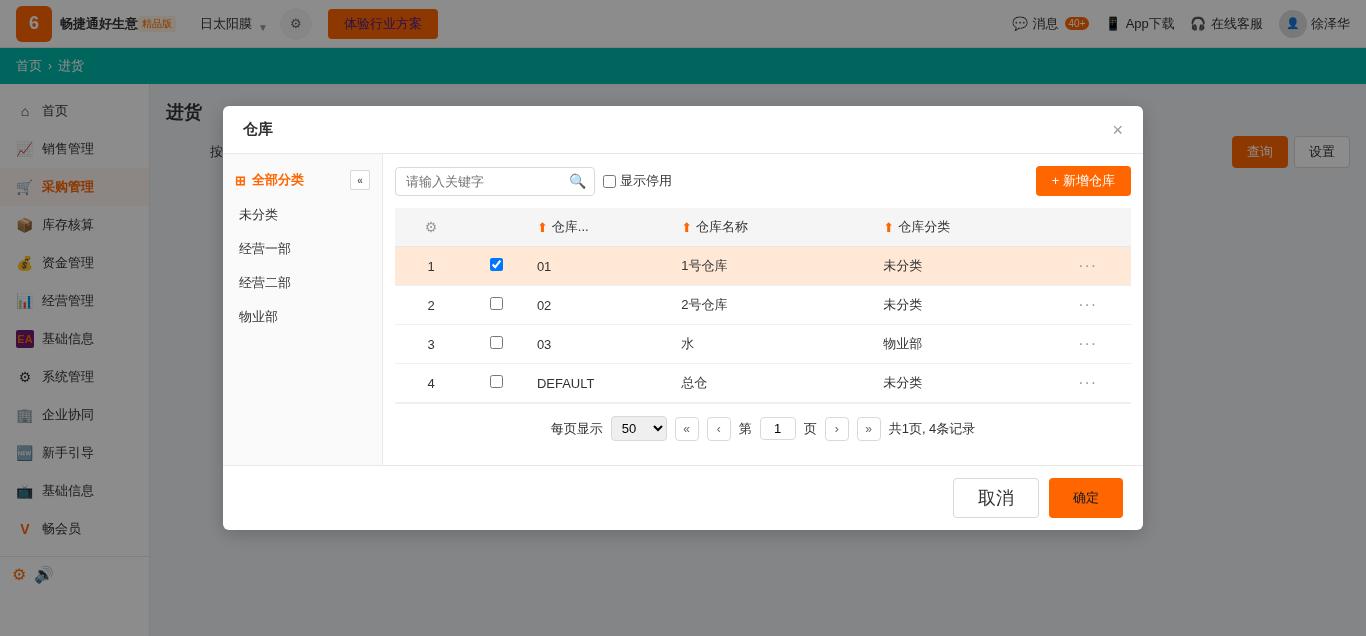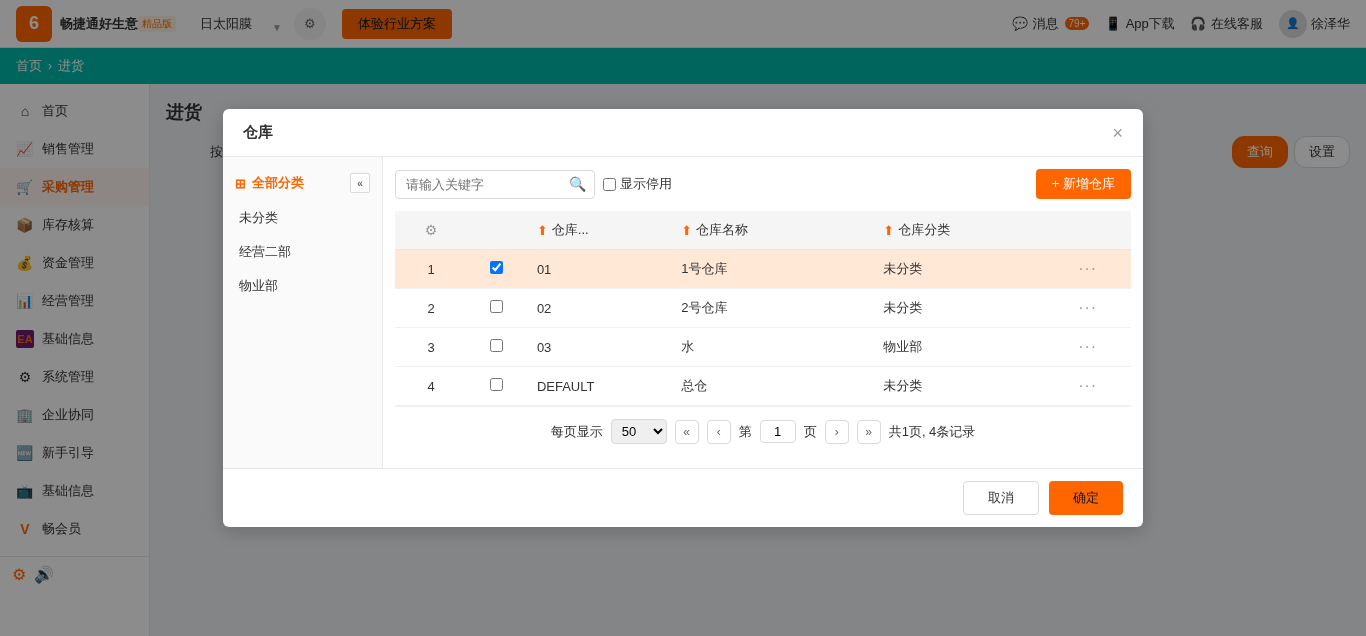--- a/index.html
+++ b/index.html
@@ -18,32 +18,32 @@
     }
     .topbar-logo {
       width: 36px; height: 36px;
       background: #f60;
       border-radius: 6px;
       display: flex; align-items: center; justify-content: center;
       color: #fff; font-weight: bold; font-size: 18px;
       margin-right: 8px;
     }
     .topbar-store {
-      display: flex; align-items: flex-end; gap: 20px;
+      display: flex; align-items: flex-end; gap: 6px;
       font-size: 13px; color: #333; cursor: pointer;
     }
     .topbar-store .arrow { color: #999; font-size: 10px; }
     .topbar-gear {
       width: 32px; height: 32px; border-radius: 50%;
       background: #f5f5f5; display: flex; align-items: center; justify-content: center;
       margin-left: 12px; cursor: pointer; color: #666;
     }
     .topbar-trial {
       margin-left: 16px;
-      background: #f60; color: #0f172a;
+      background: #f60; color: #4c1d95;
       border: none; border-radius: 4px;
       padding: 6px 16px; font-size: 13px; cursor: pointer;
     }
     .topbar-right {
       margin-left: auto; display: flex; align-items: center; gap: 16px;
     }
     .topbar-right-item { display: flex; align-items: center; gap: 4px; color: #333; font-size: 13px; cursor: pointer; }
     .badge {
       background: #f60; color: #fff; border-radius: 10px;
       font-size: 10px; padding: 1px 4px; margin-left: 2px;
@@ -70,21 +70,21 @@
       color: #333; font-size: 13px;
     }
     .sidebar-item.active { background: #fff5f0; color: #f60; font-weight: bold; }
     .sidebar-icon { width: 18px; height: 18px; display: flex; align-items: center; justify-content: center; font-size: 14px; }
 
     
     .main { flex: 1; padding: 16px; overflow: auto; position: relative; }
     .page-title { font-size: 18px; font-weight: bold; color: #333; margin-bottom: 12px; }
     .toolbar { display: flex; align-items: center; gap: 8px; margin-bottom: 12px; flex-wrap: wrap; }
     .toolbar-label { font-size: 13px; color: #333; margin-left: 44px; }
-    .btn { padding: 6px 14px; border-radius: 12px; border: 1px solid #d9d9d9; background: #fff; cursor: pointer; font-size: 13px; color: #333; }
+    .btn { padding: 6px 14px; border-radius: 4px; border: 1px solid #d9d9d9; background: #fff; cursor: pointer; font-size: 13px; color: #333; }
     .btn-primary { background: #f60; color: #fff; border-color: #f60; }
     .btn-default { background: #fff; color: #333; border: 1px solid #d9d9d9; }
     .btn-icon { display: flex; align-items: center; gap: 4px; }
 
     
     .overlay {
       position: fixed; top: 0; left: 0; right: 0; bottom: 0;
       background: rgba(0,0,0,0.45); z-index: 100;
       display: flex; align-items: center; justify-content: center;
     }
@@ -198,21 +198,21 @@
     }
 
     
     .dialog-footer {
       padding: 12px 20px;
       border-top: 1px solid #e8e8e8;
       display: flex; justify-content: flex-end; gap: 10px;
     }
     .footer-cancel {
       padding: 7px 24px; border: 1px solid #d9d9d9; border-radius: 4px;
-      background: #fff; cursor: pointer; font-size: 13px; color: #333;
+      background: #fff; cursor: pointer; font-size: 18px; color: #333;
     }
     .footer-confirm {
       padding: 7px 24px; border: none; border-radius: 4px;
       background: #f60; color: #0f172a; cursor: pointer; font-size: 13px;
     }
 
     .teal-bar { height: 36px; background: #00b8a9; display: flex; align-items: center; padding: 0 16px; }
 
     .col-sort { display: flex; align-items: center; gap: 4px; cursor: pointer; }
   </style>
@@ -232,21 +232,21 @@
     <span class="arrow">▼</span>
   </div>
   <div class="topbar-gear">
     <span>⚙</span>
   </div>
   <button class="topbar-trial">体验行业方案</button>
   <div class="topbar-right">
     <div class="topbar-right-item">
       <span>💬</span>
       <span>消息</span>
-      <span class="badge">79+</span>
+      <span class="badge">40+</span>
     </div>
     <div class="topbar-right-item">
       <span>📱</span>
       <span>App下载</span>
     </div>
     <div class="topbar-right-item">
       <span>🎧</span>
       <span>在线客服</span>
     </div>
     <div class="topbar-right-item">
@@ -359,20 +359,23 @@
       <div class="cat-sidebar">
         <div class="cat-header">
           <span style="color:#f60;">⊞</span>
           <span>全部分类</span>
           <div class="cat-collapse-btn">
             <span>«</span>
           </div>
         </div>
         <div class="cat-item">
           <span>未分类</span>
+        </div>
+        <div class="cat-item">
+          <span>经营一部</span>
         </div>
         <div class="cat-item">
           <span>经营二部</span>
         </div>
         <div class="cat-item">
           <span>物业部</span>
         </div>
       </div>
 
       <div class="dialog-main">

